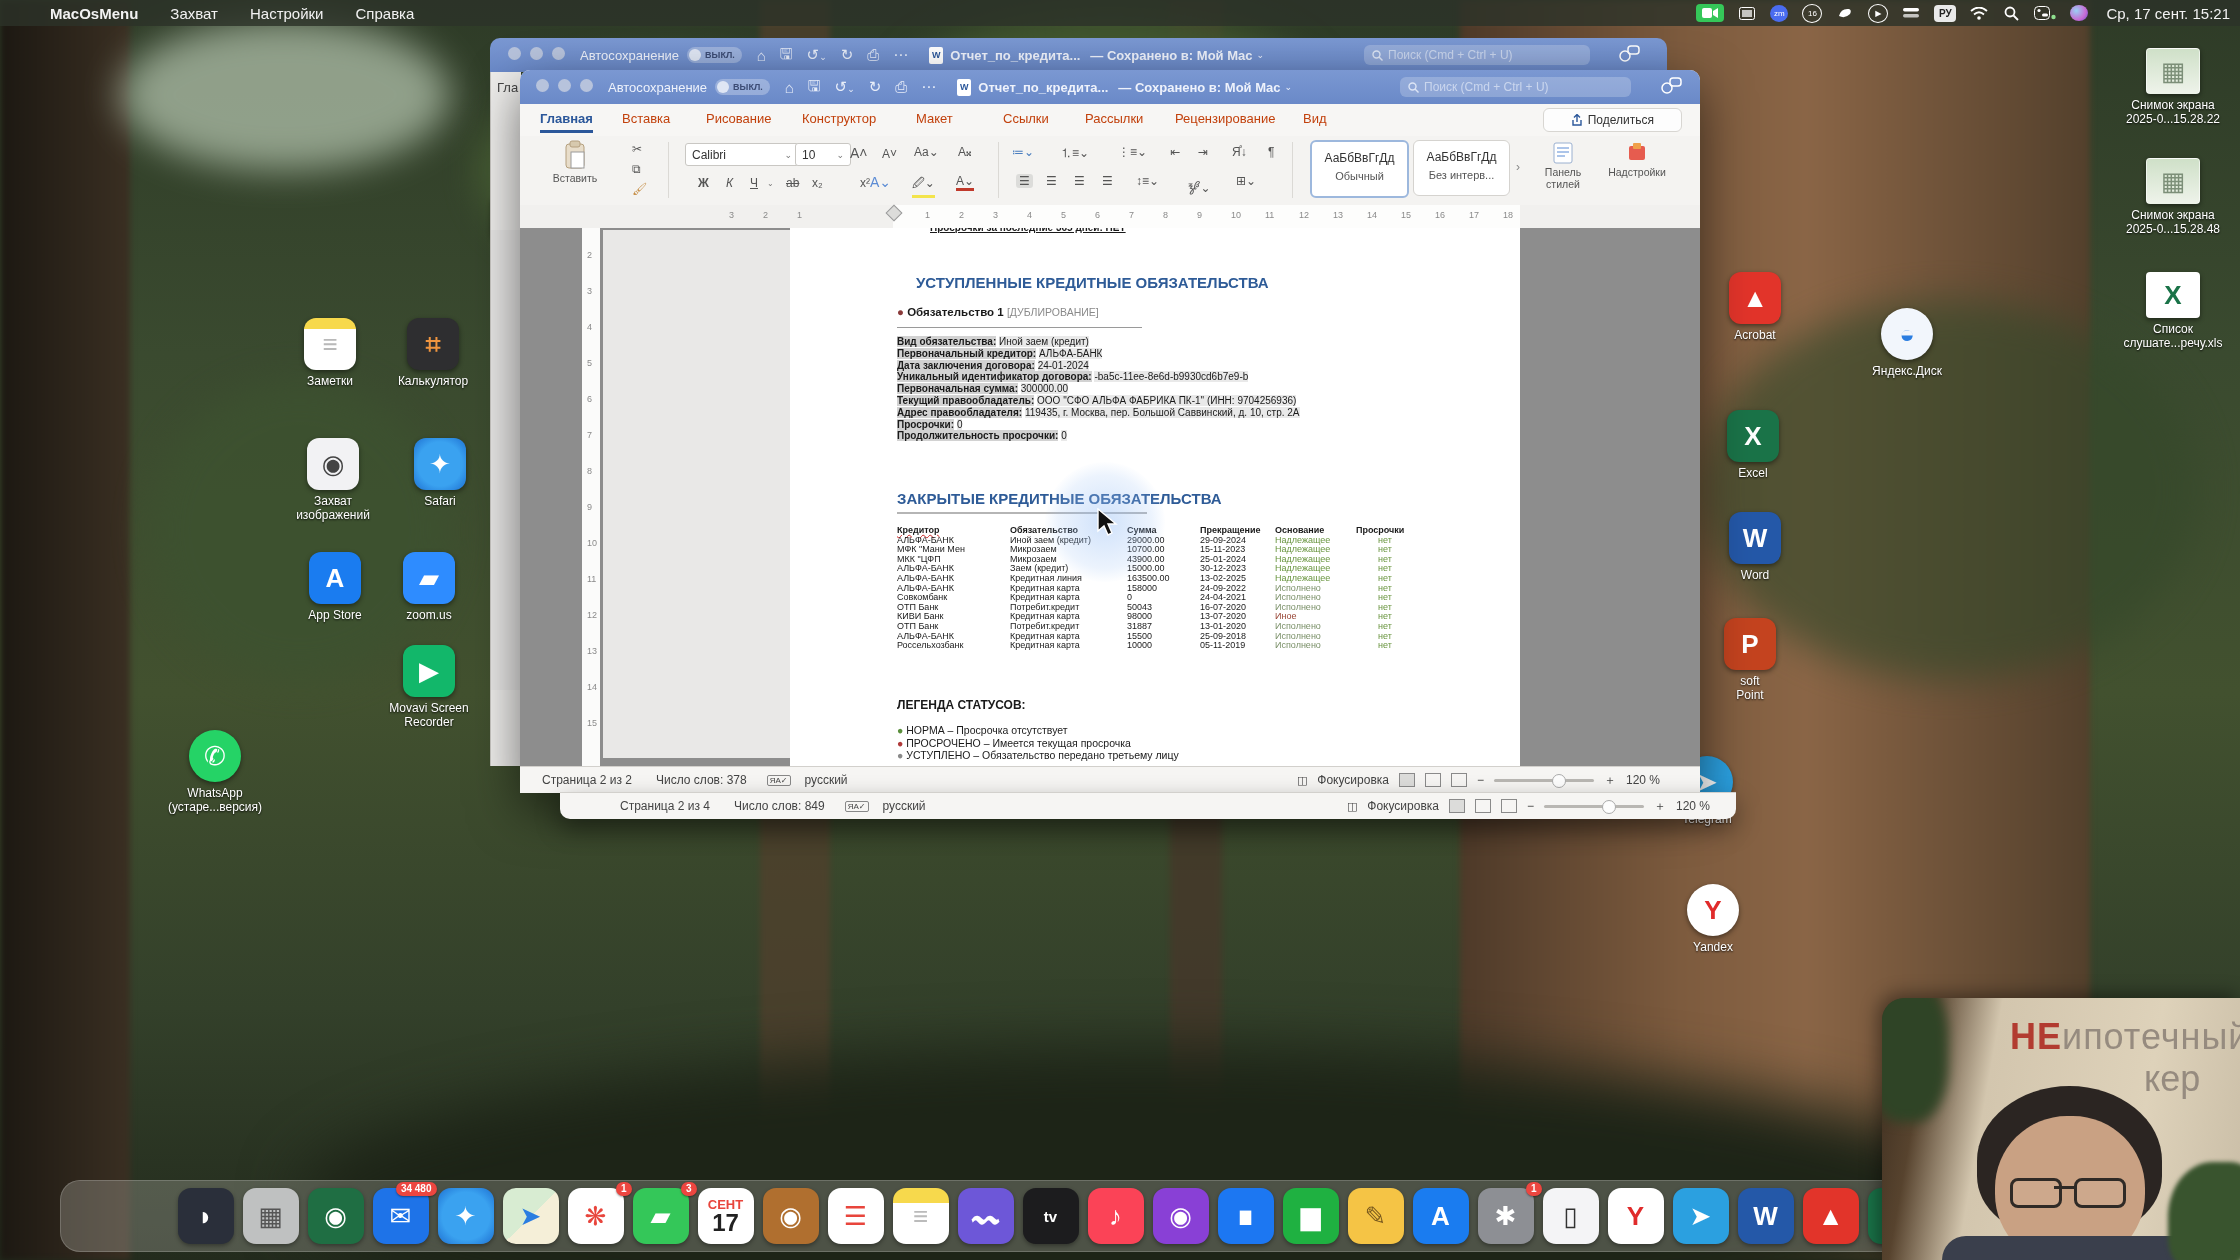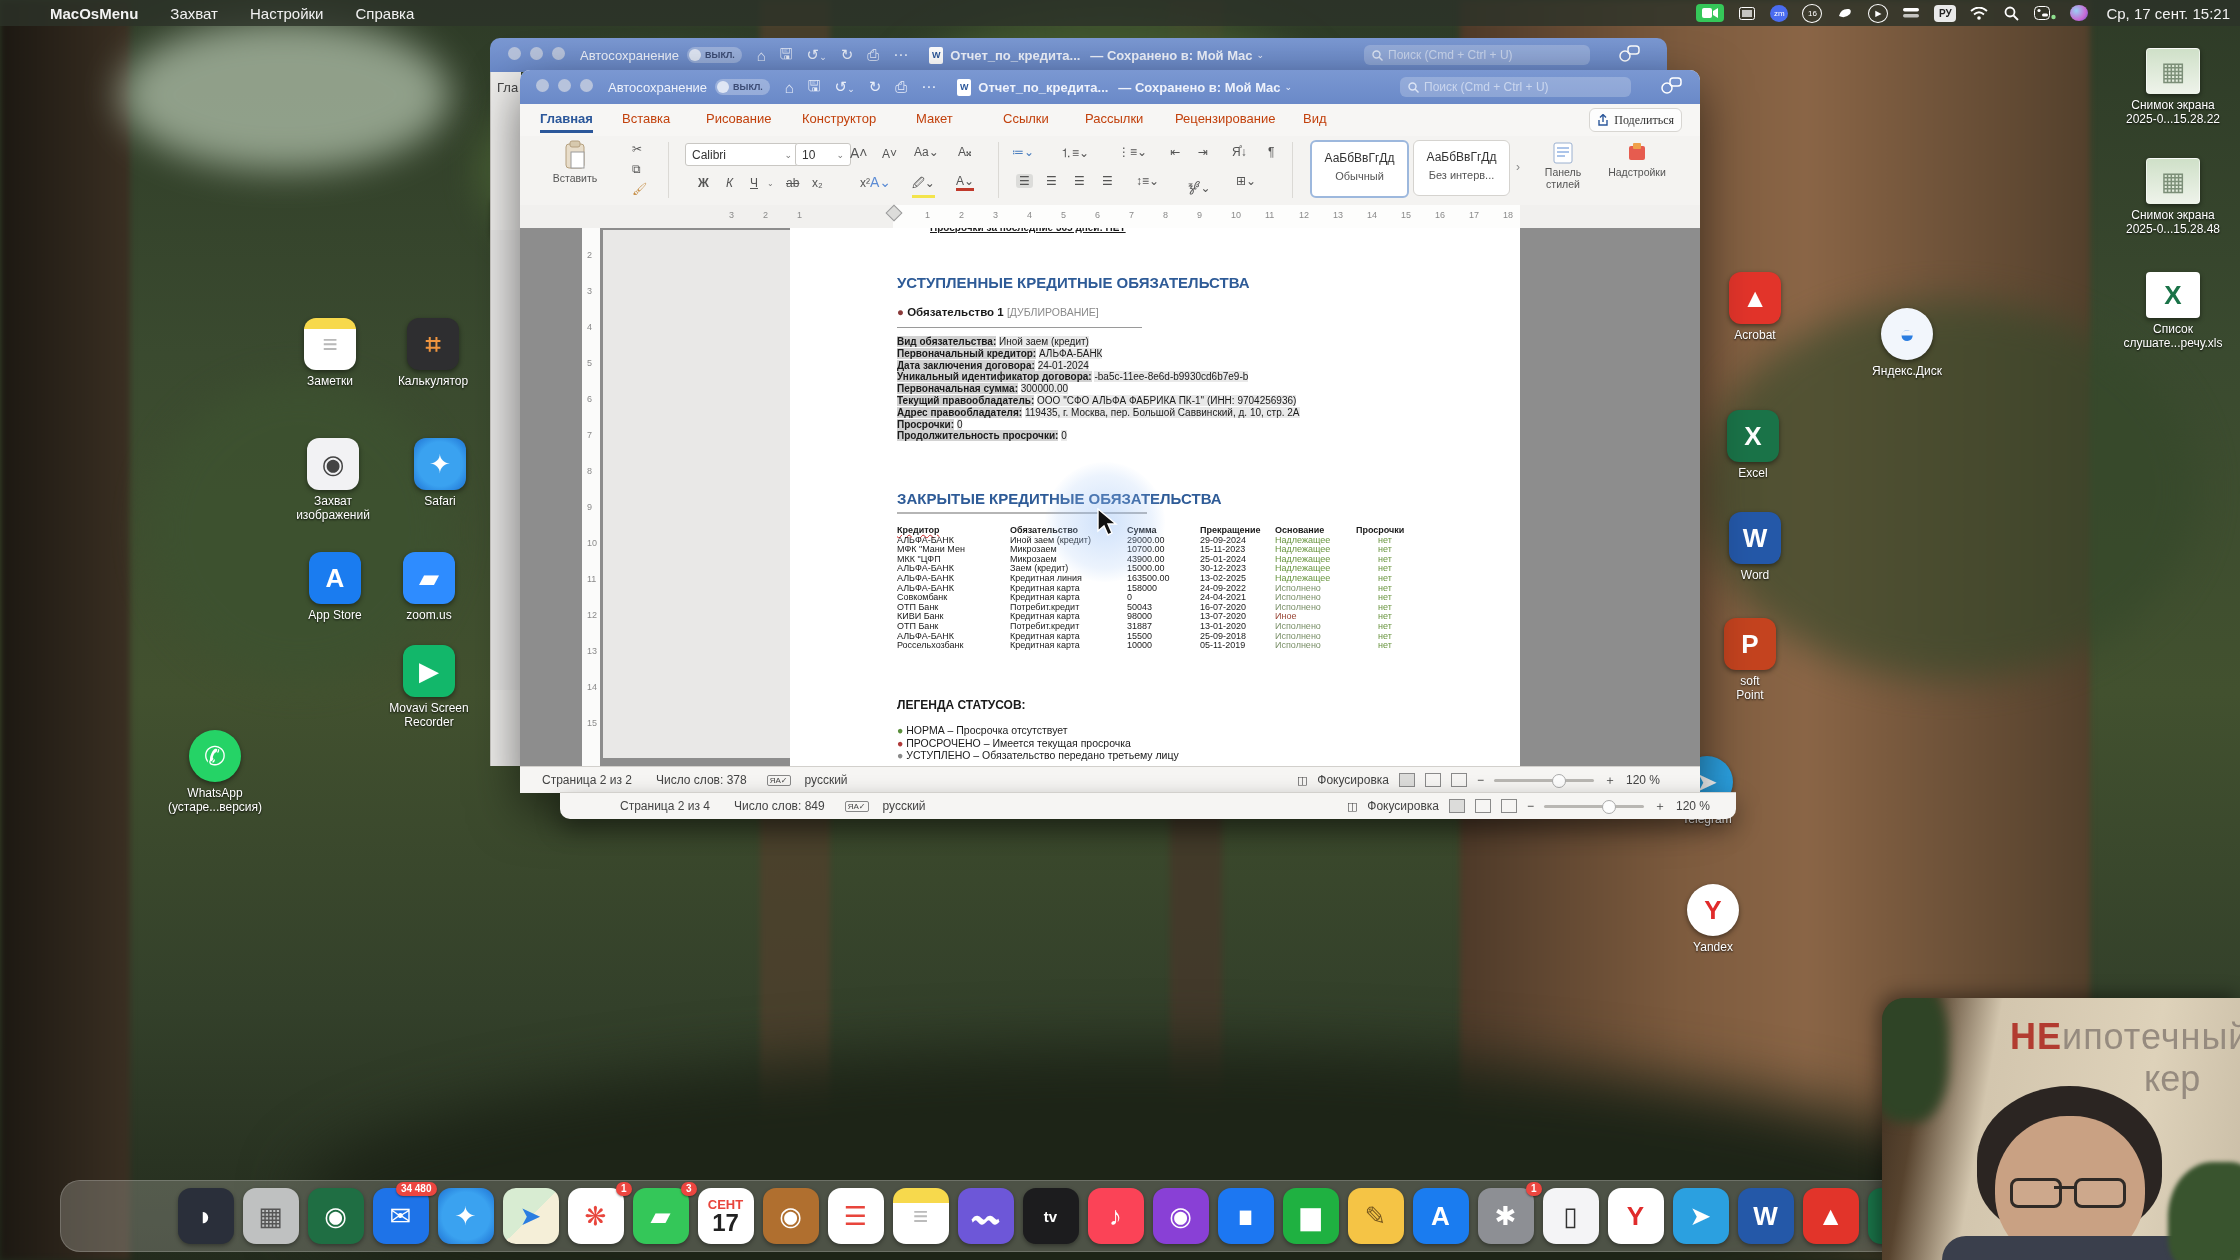--- a/index.html
+++ b/index.html
@@ -32,21 +32,21 @@
   .toggle{display:inline-flex;align-items:center;background:rgba(255,255,255,.28);border-radius:9px;height:16px;
     padding:0 7px 0 2px;font-size:9px;color:#3c4c74;font-weight:bold;margin:0 8px;}
   .toggle .knob{width:12px;height:12px;border-radius:50%;background:#dfe6f4;margin-right:4px;}
   .searchfield{display:flex;align-items:center;background:rgba(255,255,255,.22);border-radius:6px;height:20px;
     padding:0 8px;font-size:12px;color:#dde5f5;}
   
   #tabrow{position:absolute;left:0;top:34px;width:100%;height:32px;background:#f7f6f4;border-bottom:1px solid #e3e1de;}
   .tab{position:absolute;top:7px;font-size:13px;color:#c2410c;white-space:nowrap;}
   .tab.active{color:#2b579a;font-weight:bold;border-bottom:3px solid #2b579a;padding-bottom:4px;}
   #sharebtn{position:absolute;top:4px;display:flex;align-items:center;gap:5px;background:#fdfdfd;border:1px solid #d8d6d2;
-    border-radius:6px;height:22px;padding:0 7px;font-size:12px;color:#333;font-family:Liberation Serif, serif;}
+    border-radius:6px;height:22px;padding:0 27px;font-size:12px;color:#333;}
   #ribbon{position:absolute;left:0;top:66px;width:100%;height:69px;background:#f4f3f1;border-bottom:1px solid #d9d7d3;font-size:12px;color:#4d4d4d;}
   .ri{position:absolute;font-size:12px;color:#555;}
   .box{border:1px solid #c9c7c3;background:#fff;border-radius:3px;display:flex;align-items:center;padding:0 6px;font-size:12px;color:#333;}
   .stylecard{position:absolute;top:4px;width:95px;height:54px;background:#fff;border:1px solid #d5d3cf;border-radius:6px;
     text-align:center;font-size:12px;color:#333;}
   .stylecard .samp{margin-top:9px;}
   .stylecard .nm{margin-top:5px;font-size:11px;color:#555;}
   .grp2{position:absolute;text-align:center;font-size:10.5px;color:#555;line-height:12px;}
   
   #hruler{position:absolute;left:0;top:135px;width:100%;height:23px;background:#f1f0ee;border-bottom:1px solid #d8d6d2;}
@@ -470,21 +470,21 @@
           <span class="rnum" style="left:5px;top:382px;">12</span>
           <span class="rnum" style="left:5px;top:418px;">13</span>
           <span class="rnum" style="left:5px;top:454px;">14</span>
           <span class="rnum" style="left:5px;top:490px;">15</span>
         </div>
       </div>
     <div id="backpage"></div>
 
     <div id="page">
       <div class="abs" style="left:140px;top:-6px;font-size:10px;font-weight:bold;text-decoration:underline;">Просрочки за последние 365 дней:  НЕТ</div>
-      <div class="h1blue" style="top:46px;">УСТУПЛЕННЫЕ КРЕДИТНЫЕ ОБЯЗАТЕЛЬСТВА</div>
+      <div class="h1blue" style="top:46px;margin-left:19px;">УСТУПЛЕННЫЕ КРЕДИТНЫЕ ОБЯЗАТЕЛЬСТВА</div>
       <div class="abs" style="left:107px;top:78px;font-size:11.5px;white-space:nowrap;">
         <span style="color:#8a3a3a;">●</span> <b>Обязательство 1</b>
         <span style="color:#8a8a8a;font-size:10.5px;">[ДУБЛИРОВАНИЕ]</span></div>
       <div class="abs" style="left:107px;top:99px;width:245px;height:1px;background:#9a9a9a;"></div>
       <div class="abs" id="fieldblock" style="left:107px;top:108px;">
           <div class="fieldline"><b>Вид обязательства:</b>  <span class="v">Иной заем (кредит)</span></div>
           <div class="fieldline"><b>Первоначальный кредитор:</b>  <span class="v">АЛЬФА-БАНК</span></div>
           <div class="fieldline"><b>Дата заключения договора:</b>  <span class="v">24-01-2024</span></div>
           <div class="fieldline"><b>Уникальный идентификатор договора:</b>  <span class="v">-ba5c-11ee-8e6d-b9930cd6b7e9-b</span></div>
           <div class="fieldline"><b>Первоначальная сумма:</b>  <span class="v">300000.00</span></div>

